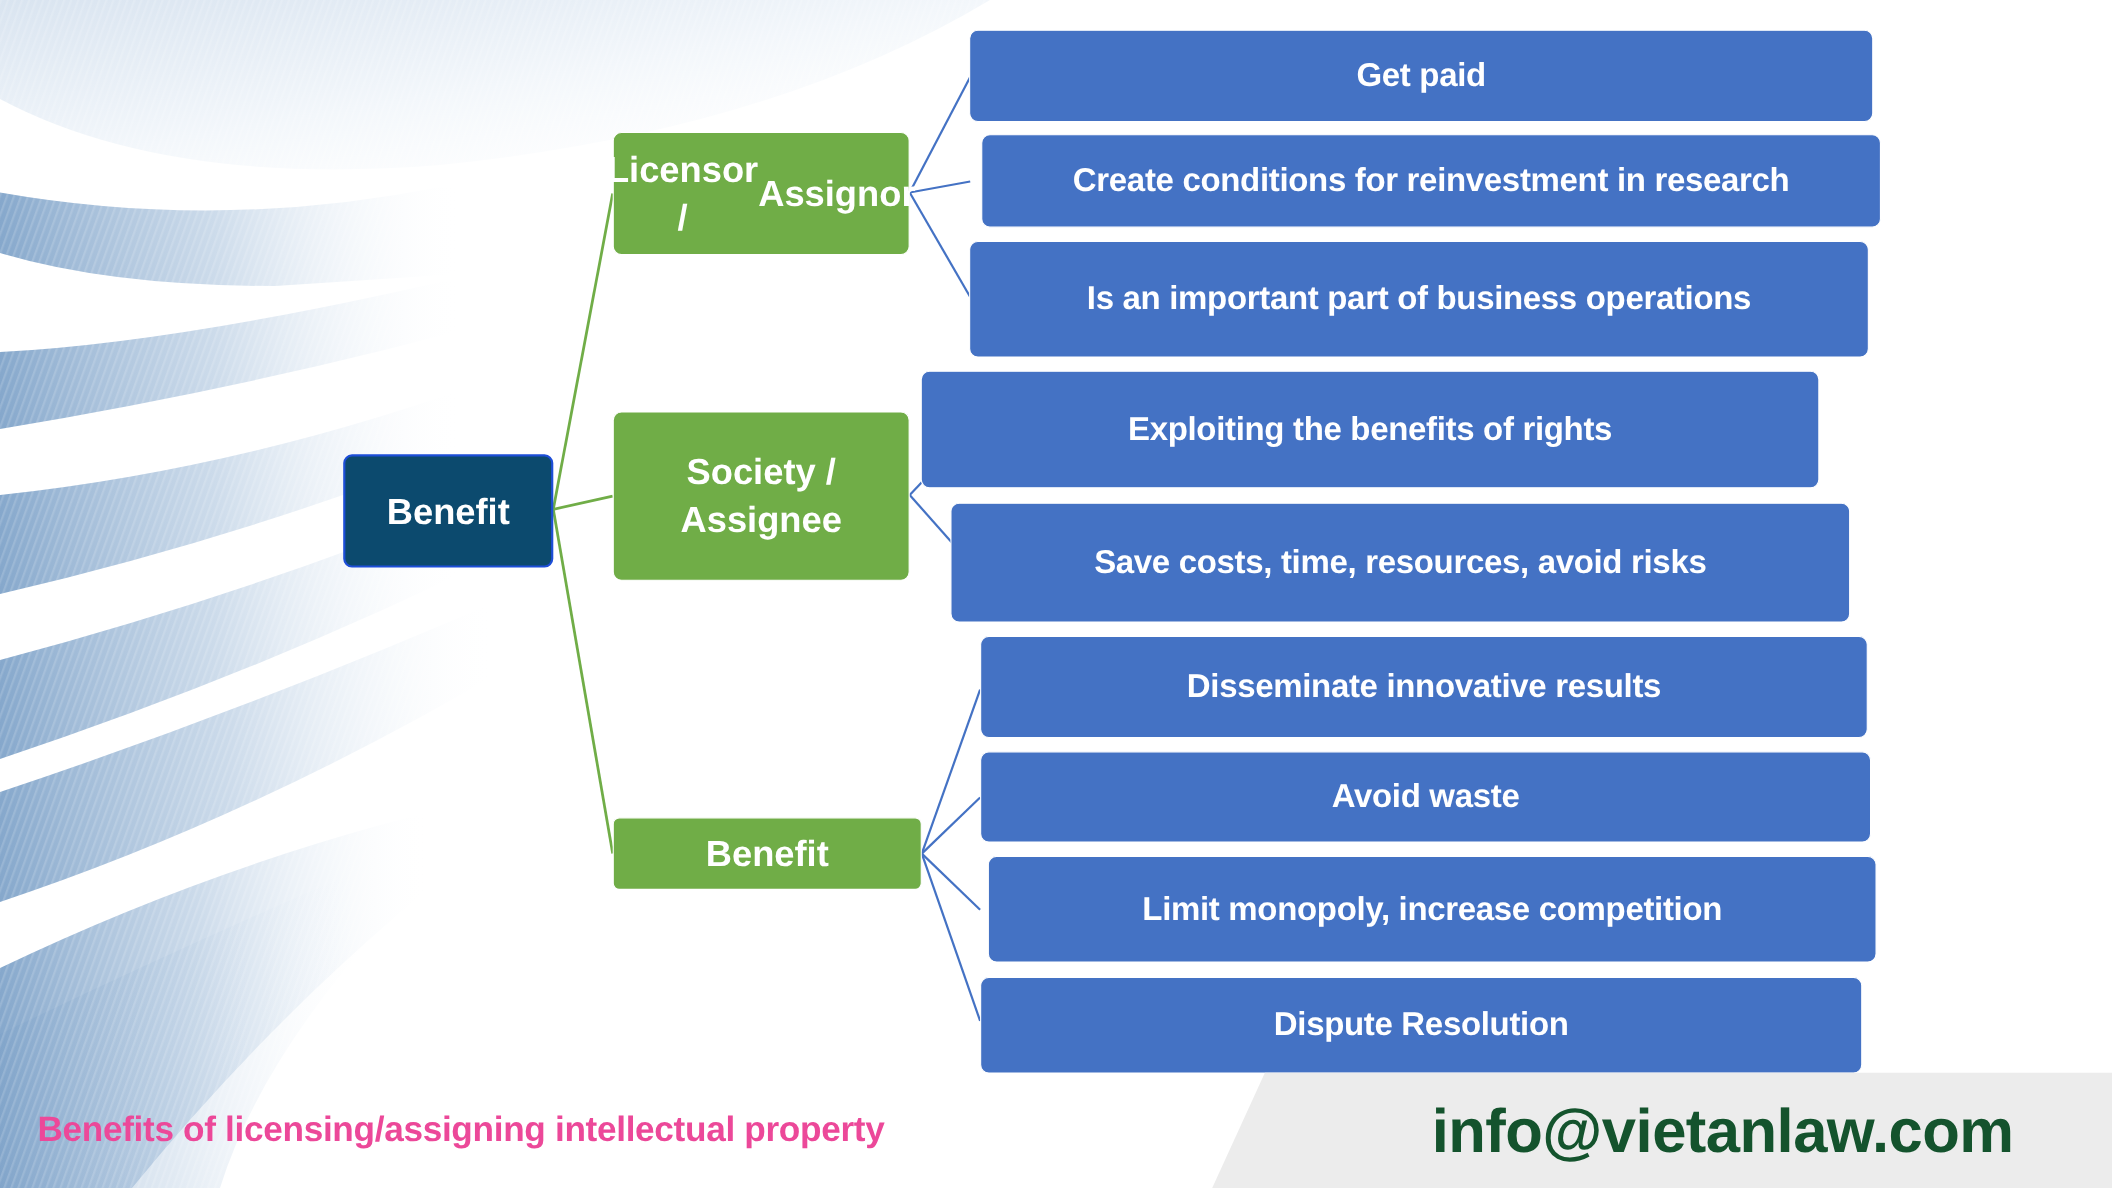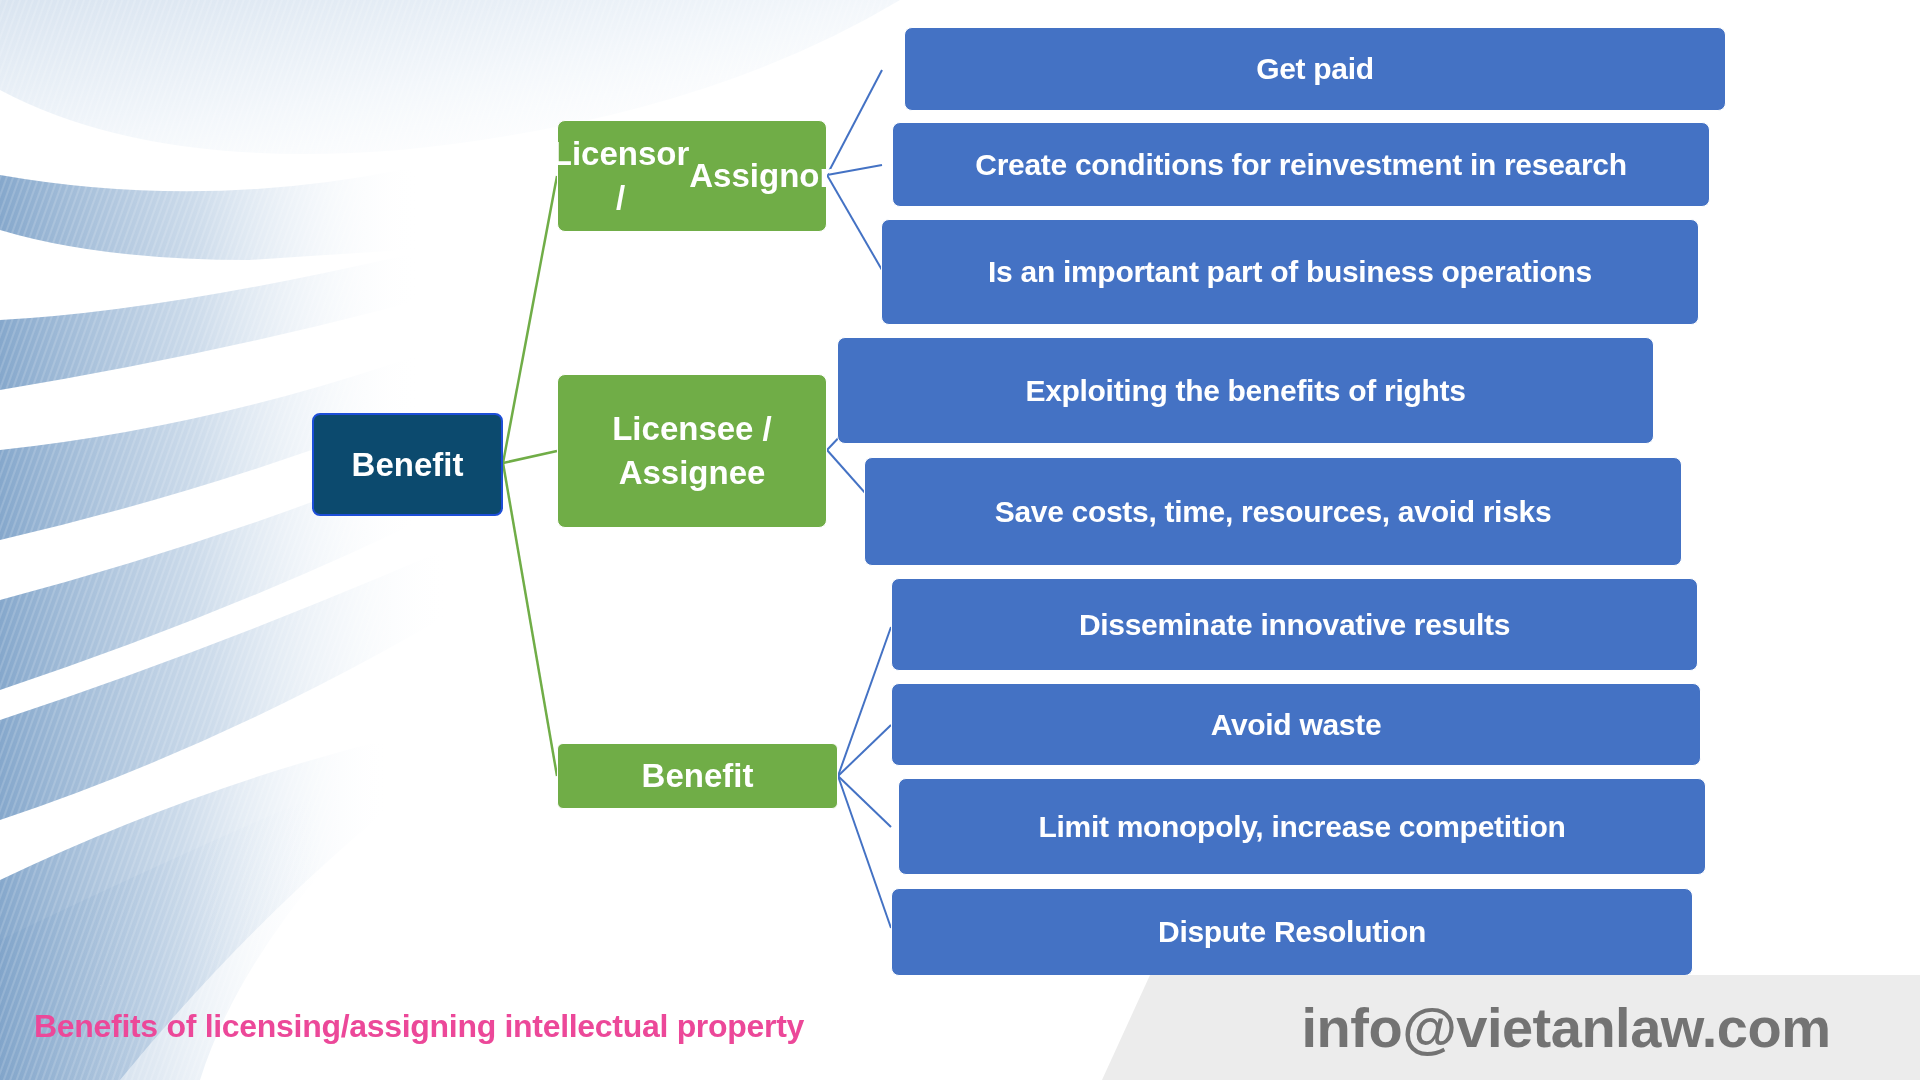--- a/index.html
+++ b/index.html
@@ -5,21 +5,21 @@
   html, body { margin:0; padding:0; }
   body { width:1920px; height:1080px; position:relative; overflow:hidden; background:#ffffff; font-family:"Liberation Sans", sans-serif; }
   .bg { position:absolute; left:0; top:0; width:1920px; height:1080px; }
   .connectors { position:absolute; left:0; top:0; width:1920px; height:1080px; pointer-events:none; }
   .node { position:absolute; box-sizing:border-box; display:flex; align-items:center; justify-content:center; text-align:center; color:#ffffff; font-weight:bold; border-radius:8px; }
   .root { background:#0c4a6e; border:2px solid #1d4ed8; font-size:33px; }
   .cat { background:#70ad47; border:1px solid #ffffff; font-size:33px; line-height:44px; padding:0 10px; }
   .leaf { background:#4472c4; border:1px solid #ffffff; font-size:30px; white-space:nowrap; letter-spacing:-0.3px; }
   .footer-title { position:absolute; left:34px; top:1008px; font-size:32px; font-weight:bold; color:#ec4899; letter-spacing:-0.3px; white-space:nowrap; }
   .footer-panel { position:absolute; left:0; top:975px; width:1920px; height:105px; }
-  .footer-email { position:absolute; left:1286px; top:995px; width:560px; text-align:center; font-size:56px; font-weight:bold; color:#737373; letter-spacing:-0.5px; white-space:nowrap; }
+  .footer-email { position:absolute; left:1286px; top:995px; width:560px; text-align:center; font-size:56px; font-weight:bold; color:#14532d; letter-spacing:-0.5px; white-space:nowrap; }
 </style>
 </head>
 <body>
 
 <svg class="bg" viewBox="0 0 1920 1080" preserveAspectRatio="none">
   <defs>
     <linearGradient id="bgfade" x1="0" y1="0" x2="1" y2="0">
       <stop offset="0" stop-color="#7fa3c9" stop-opacity="0.95"></stop>
       <stop offset="0.35" stop-color="#b7cce2" stop-opacity="0.7"></stop>
       <stop offset="0.6" stop-color="#e6eef6" stop-opacity="0.3"></stop>
@@ -69,29 +69,29 @@
 <div class="node root" style="left:312px; top:413px; width:191px; height:103px;">
   <span>Benefit</span>
 </div>
 
 <div class="node cat" style="left:557px; top:120px; width:270px; height:112px; flex-direction:row;">
   <span>Licensor /</span>
   <span>Assignor</span>
 </div>
 
 <div class="node cat" style="left:557px; top:374px; width:270px; height:154px; flex-direction:column;">
-  <span>Licensee /</span>
+  <span>Society /</span>
   <span>Assignee</span>
 </div>
 
 <div class="node cat" style="left:557px; top:743px; width:281px; height:66px; border-radius:6px;">
   <span>Benefit</span>
 </div>
 
-<div class="node leaf" style="left:904px; top:27px; width:822px; height:84px;">
+<div class="node leaf" style="left:881px; top:27px; width:822px; height:84px;">
   <span>Get paid</span>
 </div>
 <div class="node leaf" style="left:892px; top:122px; width:818px; height:85px;text-align:right;">
   <span>Create conditions for reinvestment in research</span>
 </div>
 <div class="node leaf" style="left:881px; top:219px; width:818px; height:106px;">
   <span>Is an important part of business operations</span>
 </div>
 
 <div class="node leaf" style="left:837px; top:337px; width:817px; height:107px;">

